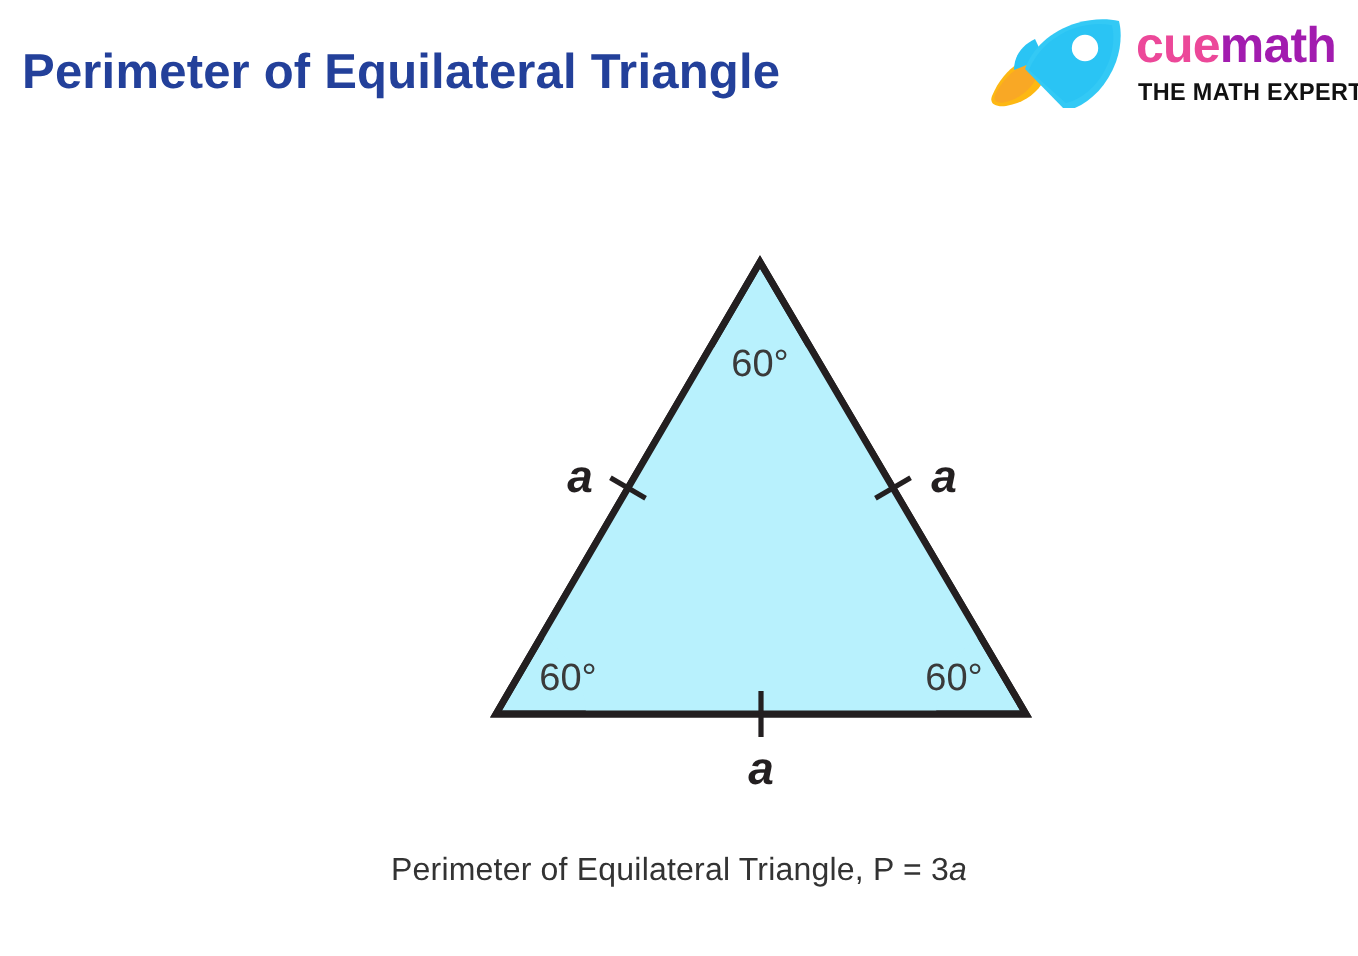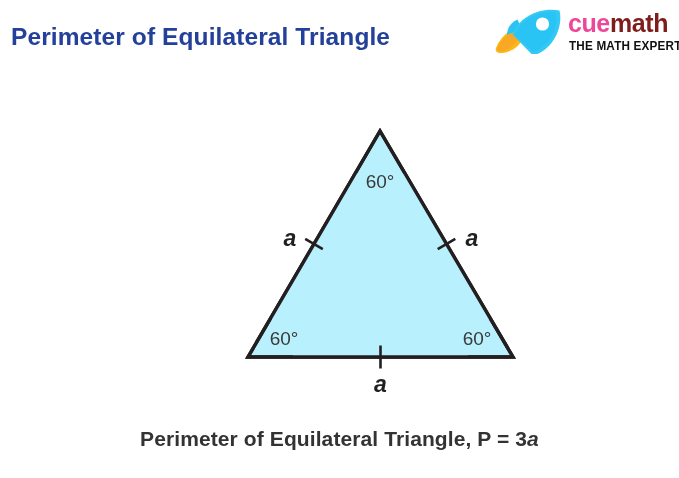--- a/index.html
+++ b/index.html
@@ -47,21 +47,21 @@
     position: absolute;
     left: 80px;
     top: 5px;
     font-size: 25px;
     font-weight: bold;
     letter-spacing: -0.4px;
     line-height: 1;
     white-space: nowrap;
   }
   .word-cue { color: #ec4899; }
-  .word-math { color: #7f1d1d; }
+  .word-math { color: #a21caf; }
   #logo-tagline {
     position: absolute;
     left: 81px;
     top: 33px;
     font-size: 12.2px;
     font-weight: bold;
     color: #111111;
     letter-spacing: 0.2px;
     transform: scaleX(0.96);
     transform-origin: left center;
@@ -101,22 +101,22 @@
     fill: #231f20;
   }
 
   
   #caption {
     position: absolute;
     left: 0;
     top: 427px;
     width: 679px;
     text-align: center;
-    font-size: 21px;
-    font-weight: bold;
+    font-size: 16px;
+    font-weight: normal;
     color: #333333;
     letter-spacing: 0.1px;
     white-space: nowrap;
   }
   #caption .var-a {
     font-style: italic;
   }
 </style>
 </head>
 <body>

